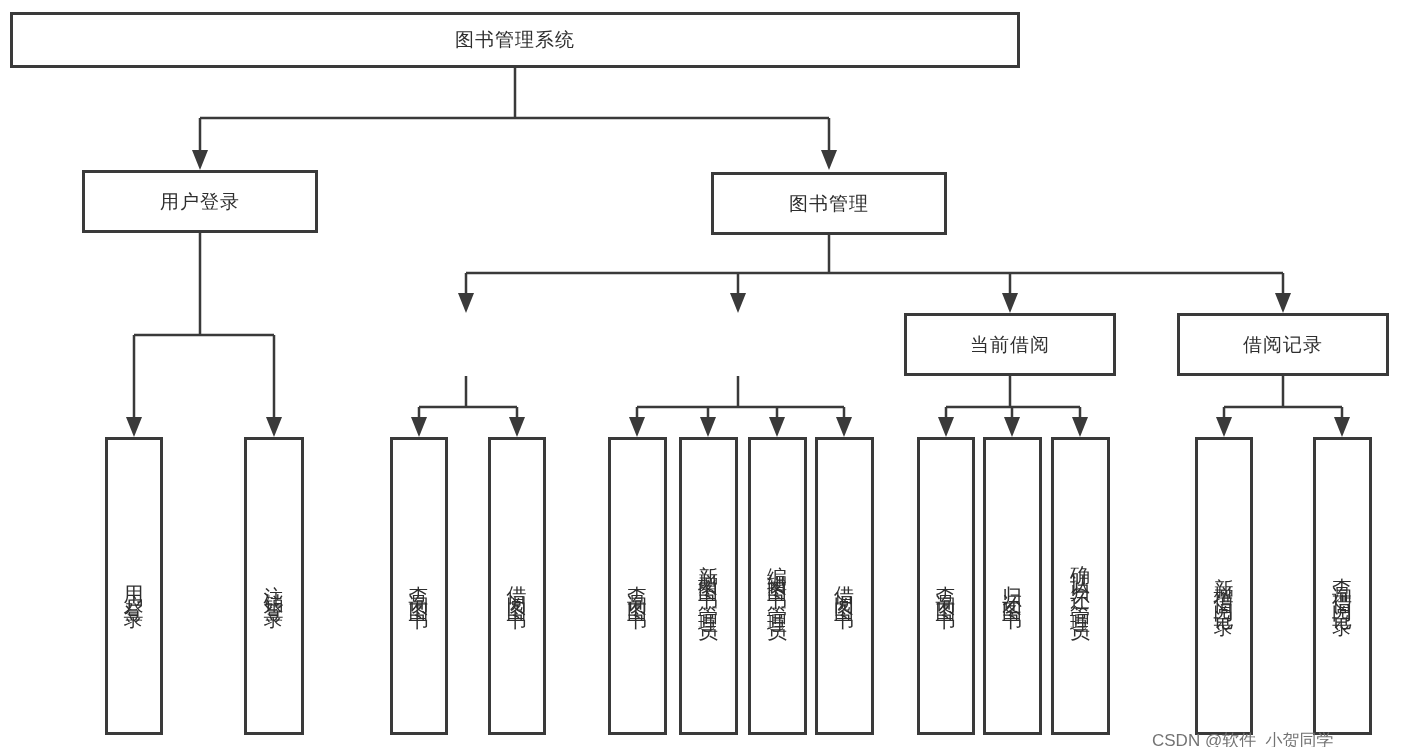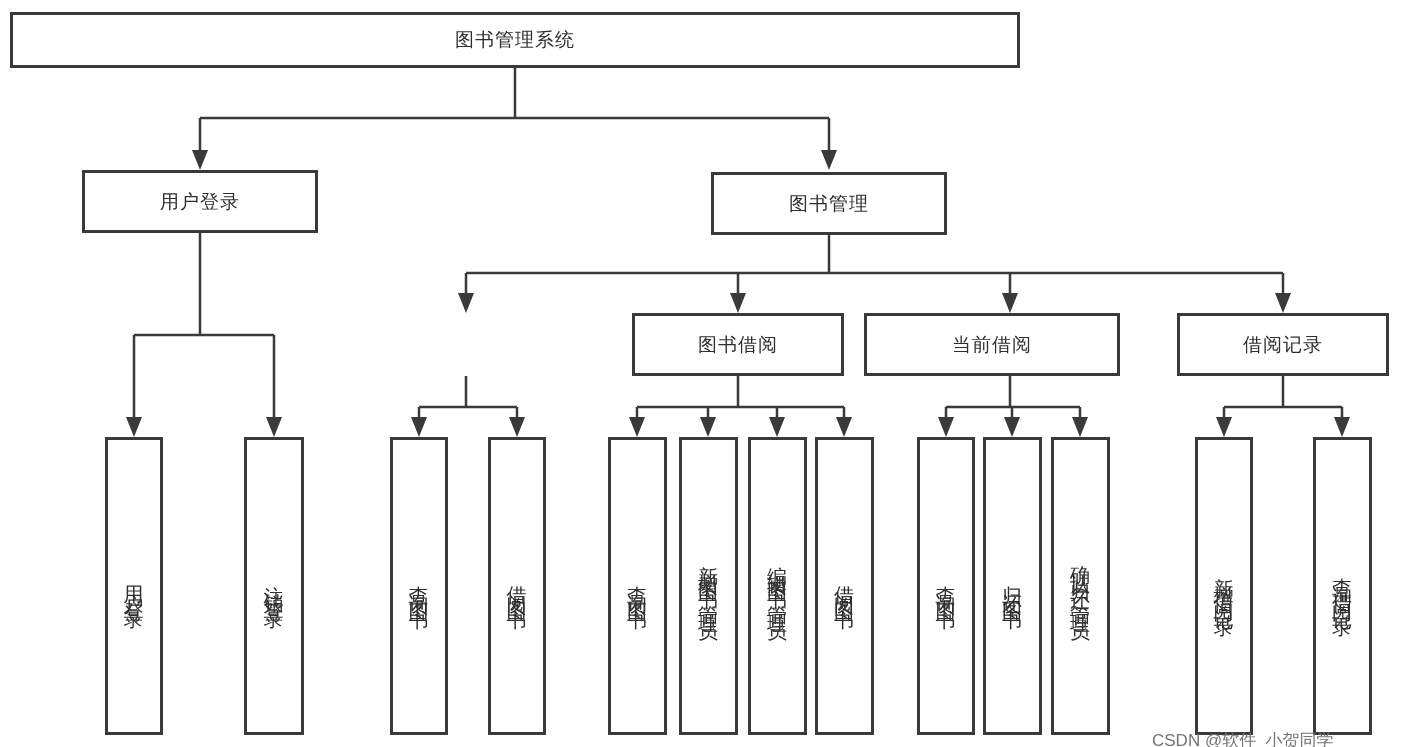--- a/index.html
+++ b/index.html
@@ -104,24 +104,21 @@
     <span>图书管理系统</span>
   </div>
 
   <div class="node h" style="left:82px; top:170px; width:236px; height:63px;">
     <span>用户登录</span>
   </div>
   <div class="node h" style="left:711px; top:172px; width:236px; height:63px;">
     <span>图书管理</span>
   </div>
 
-  <div class="node h" style="left:632px; top:313px; width:212px; height:63px;">
-    <span>图书借阅</span>
-  </div>
-  <div class="node h" style="left:864px; top:313px; width:256px; height:63px;">
+  <div class="node h" style="left:904px; top:313px; width:212px; height:63px;">
     <span>当前借阅</span>
   </div>
   <div class="node h" style="left:1177px; top:313px; width:212px; height:63px;">
     <span>借阅记录</span>
   </div>
 
   <div class="node v" style="left:105px; top:437px; width:58px; height:298px;">
     <span class="vtext">用户登录</span>
   </div>
   <div class="node v" style="left:244px; top:437px; width:60px; height:298px;">

